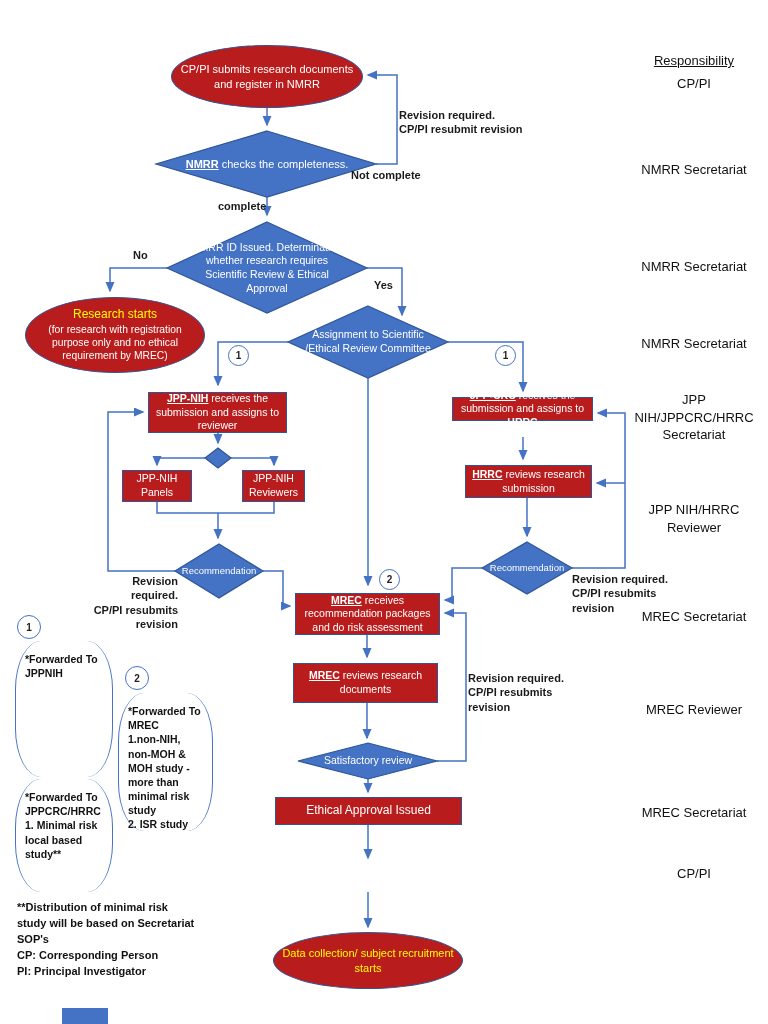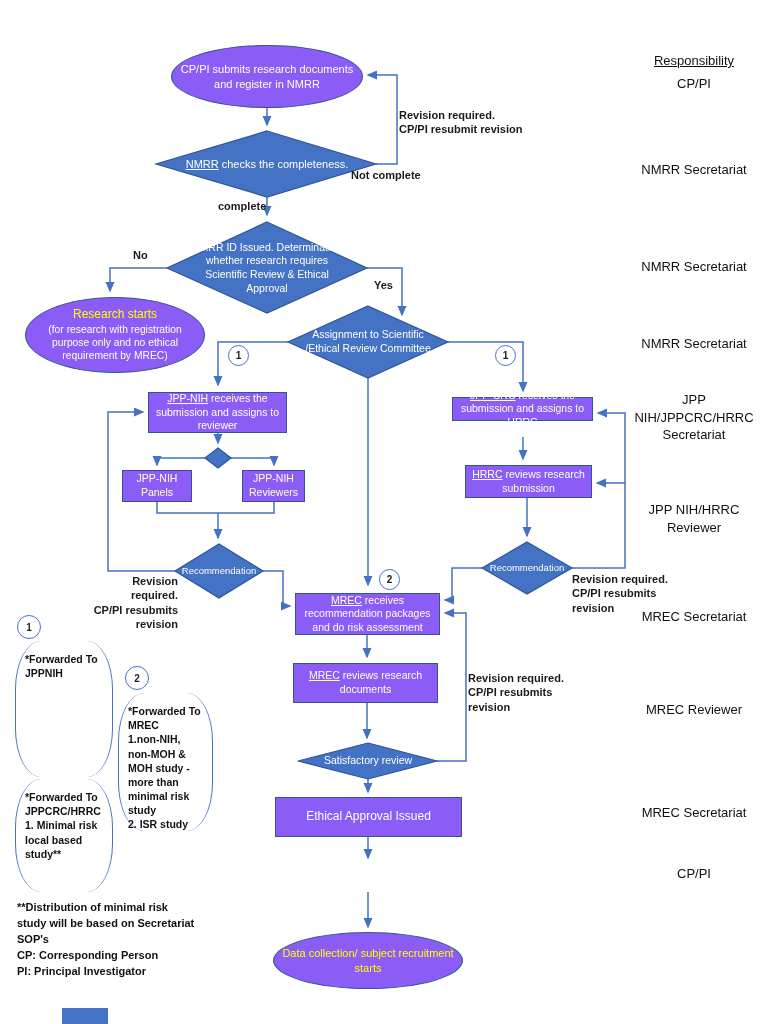--- a/index.html
+++ b/index.html
@@ -1,25 +1,25 @@
 <!DOCTYPE html>
 <html><head>
 <meta charset="utf-8">
 <style>
   html,body{margin:0;padding:0;background:#fff}
   #canvas{position:relative;width:768px;height:1024px;background:#fff;
     font-family:"Liberation Sans",sans-serif;overflow:hidden}
   svg.wires{position:absolute;left:0;top:0;width:768px;height:1024px}
   .node{position:absolute;display:flex;align-items:center;justify-content:center;
-    text-align:center;color:#fff;background:#8b5cf6;border:1.3px solid #2F5597;
+    text-align:center;color:#fff;background:#b91c1c;border:1.3px solid #2F5597;
     font-size:10.5px;line-height:1.3;box-sizing:border-box;padding:2px 6px}
   .ellipse{border-radius:50%}
   .dtext{position:absolute;display:flex;flex-direction:column;align-items:center;justify-content:center;
     text-align:center;color:#fff;font-size:10.5px;line-height:1.3}
-  .u{font-weight:400;text-decoration:underline}
+  .u{font-weight:700;text-decoration:underline}
   .yellow{color:#FFFF00}
   .lbl{position:absolute;color:#1a1a1a;font-size:11px;font-weight:600;
     line-height:1.3;white-space:pre-line}
   .circle{position:absolute;width:19px;height:19px;border:1.4px solid #4472C4;
     border-radius:50%;background:#fff;color:#222;font-size:10px;font-weight:700;
     display:flex;align-items:center;justify-content:center}
   .resp{position:absolute;left:620px;width:148px;text-align:center;color:#111;
     font-size:13px;line-height:1.35;white-space:pre-line}
   .resp.header{text-decoration:underline}
   .note{position:absolute;border-left:1.6px solid #4472C4;border-right:1.6px solid #4472C4;
@@ -134,21 +134,21 @@
   </div>
 
   <div class="node" style="left:293px;top:663px;width:145px;height:40px">
     <span><span class="u">MREC</span><span> reviews research documents</span></span>
   </div>
 
   <div class="dtext" style="left:308px;top:754px;width:120px;height:14px;font-size:10.5px">
     <span>Satisfactory review</span>
   </div>
 
-  <div class="node" style="left:275px;top:797px;width:187px;height:40px;font-size:12px">
+  <div class="node" style="left:275px;top:797px;width:187px;height:28px;font-size:12px">
     <span>Ethical Approval Issued</span>
   </div>
 
 
   <div class="node ellipse" style="left:273px;top:932px;width:190px;height:57px;font-size:11px">
     <span class="yellow">Data collection/ subject recruitment starts</span>
   </div>
 
   <div class="lbl" style="left:399px;top:108px">Revision required.
 CP/PI resubmit revision</div>

